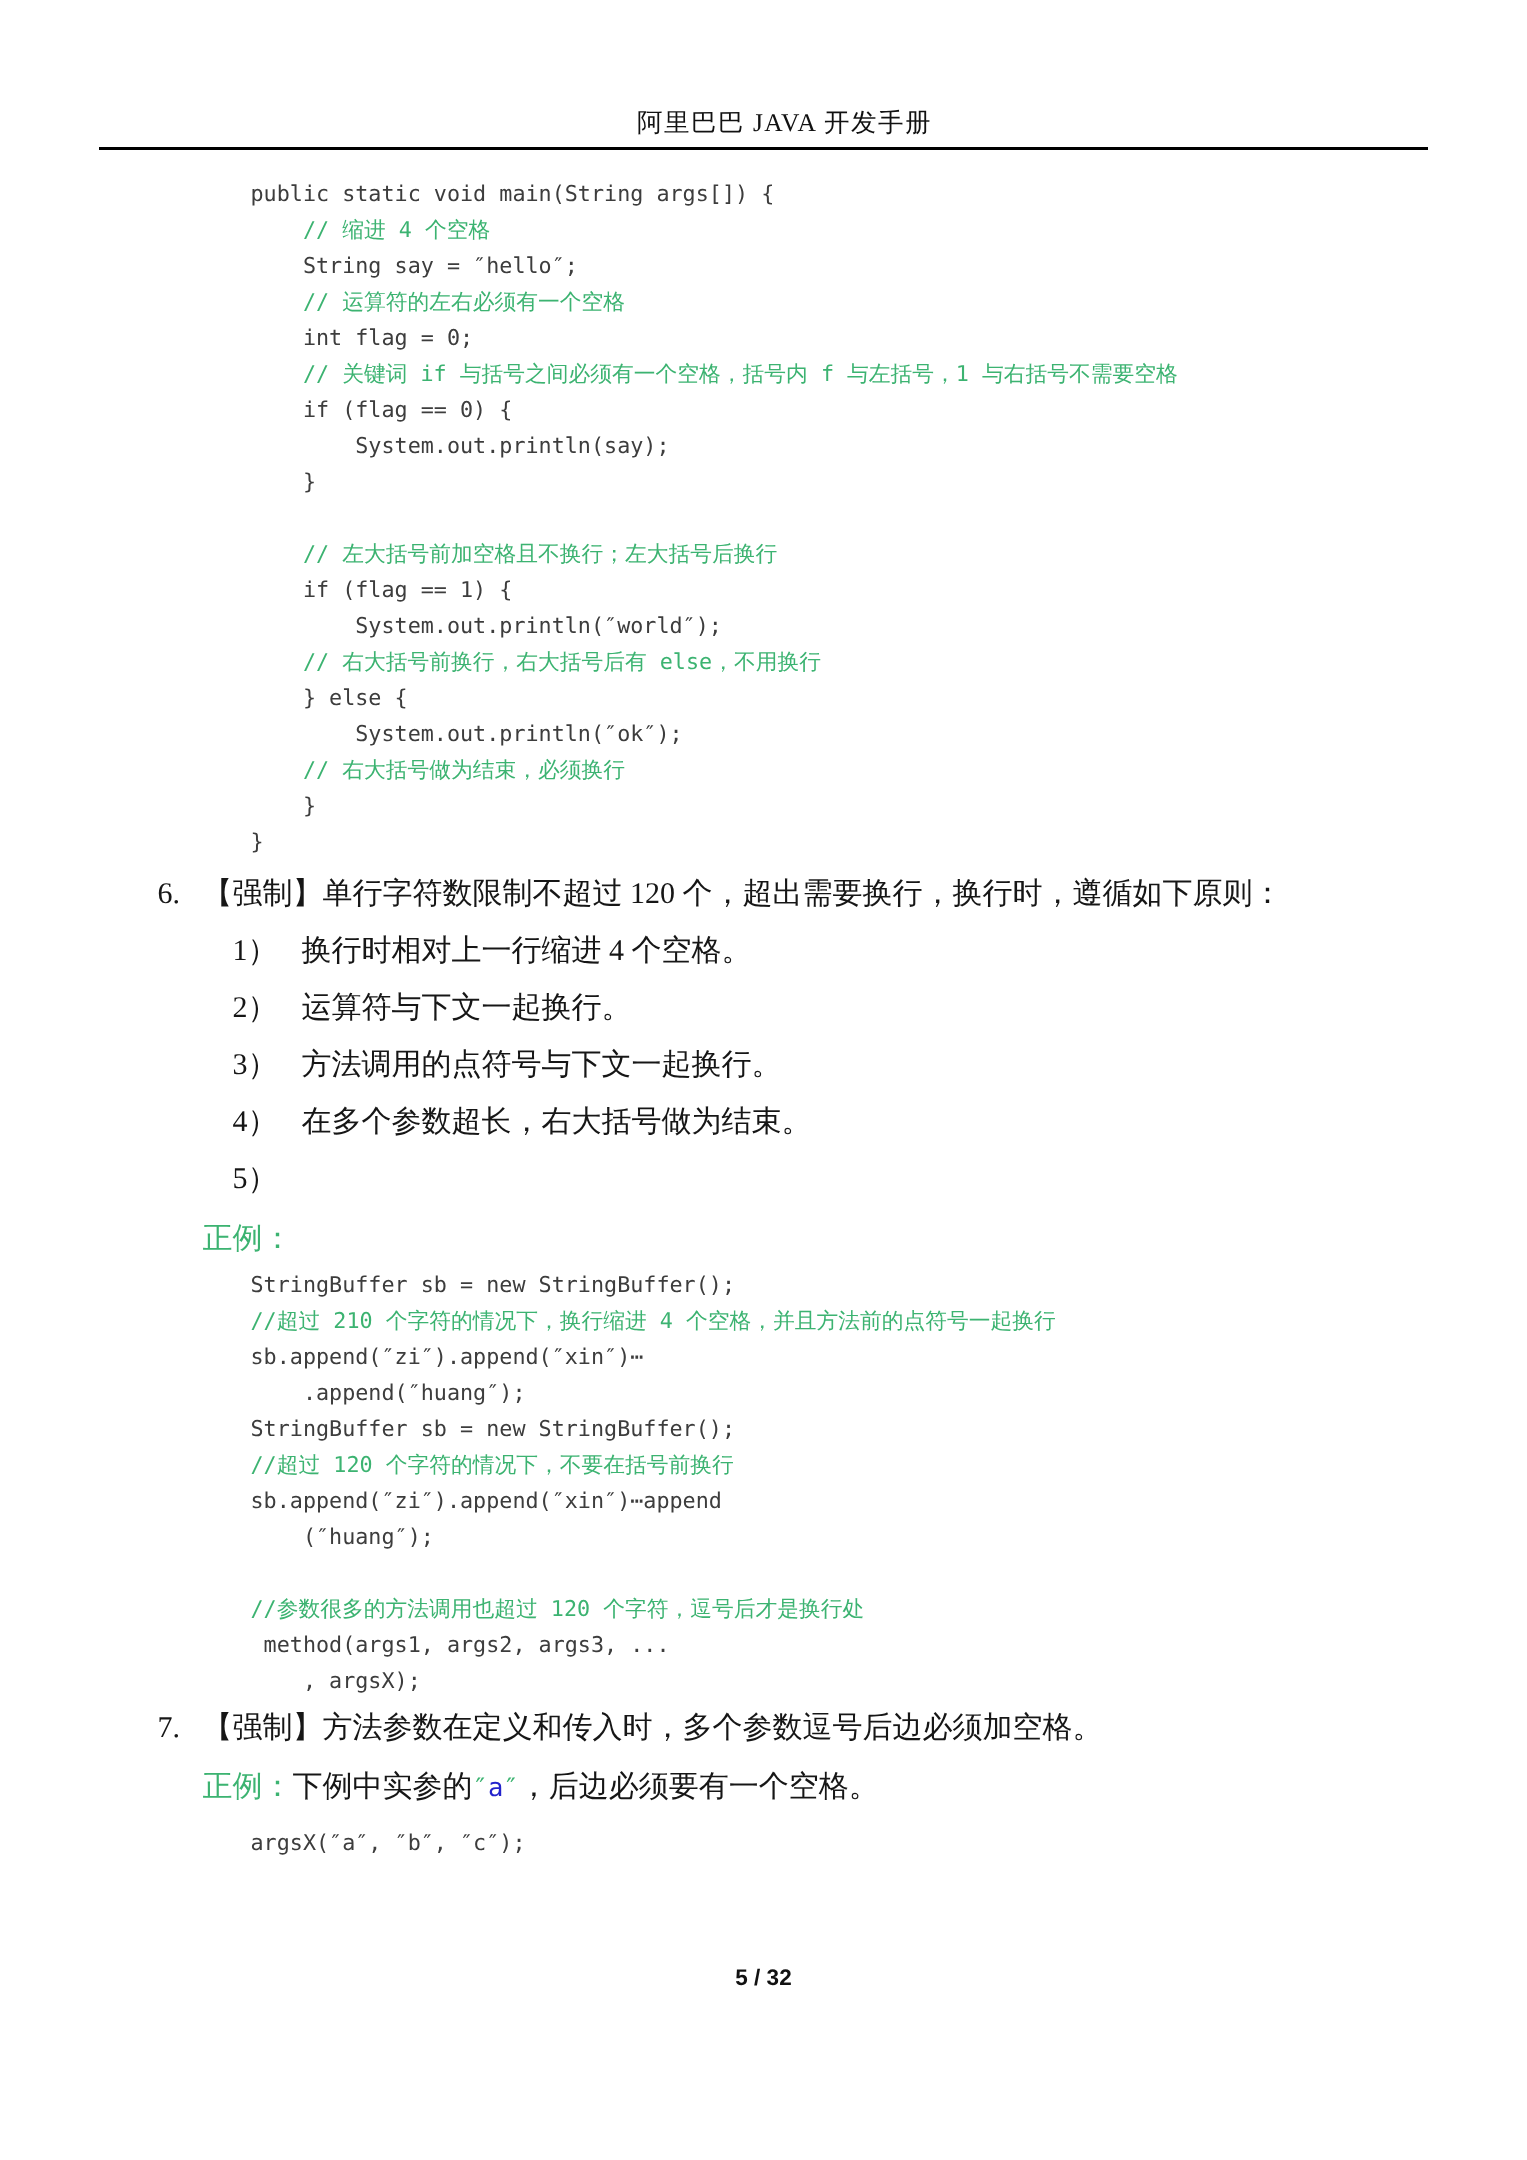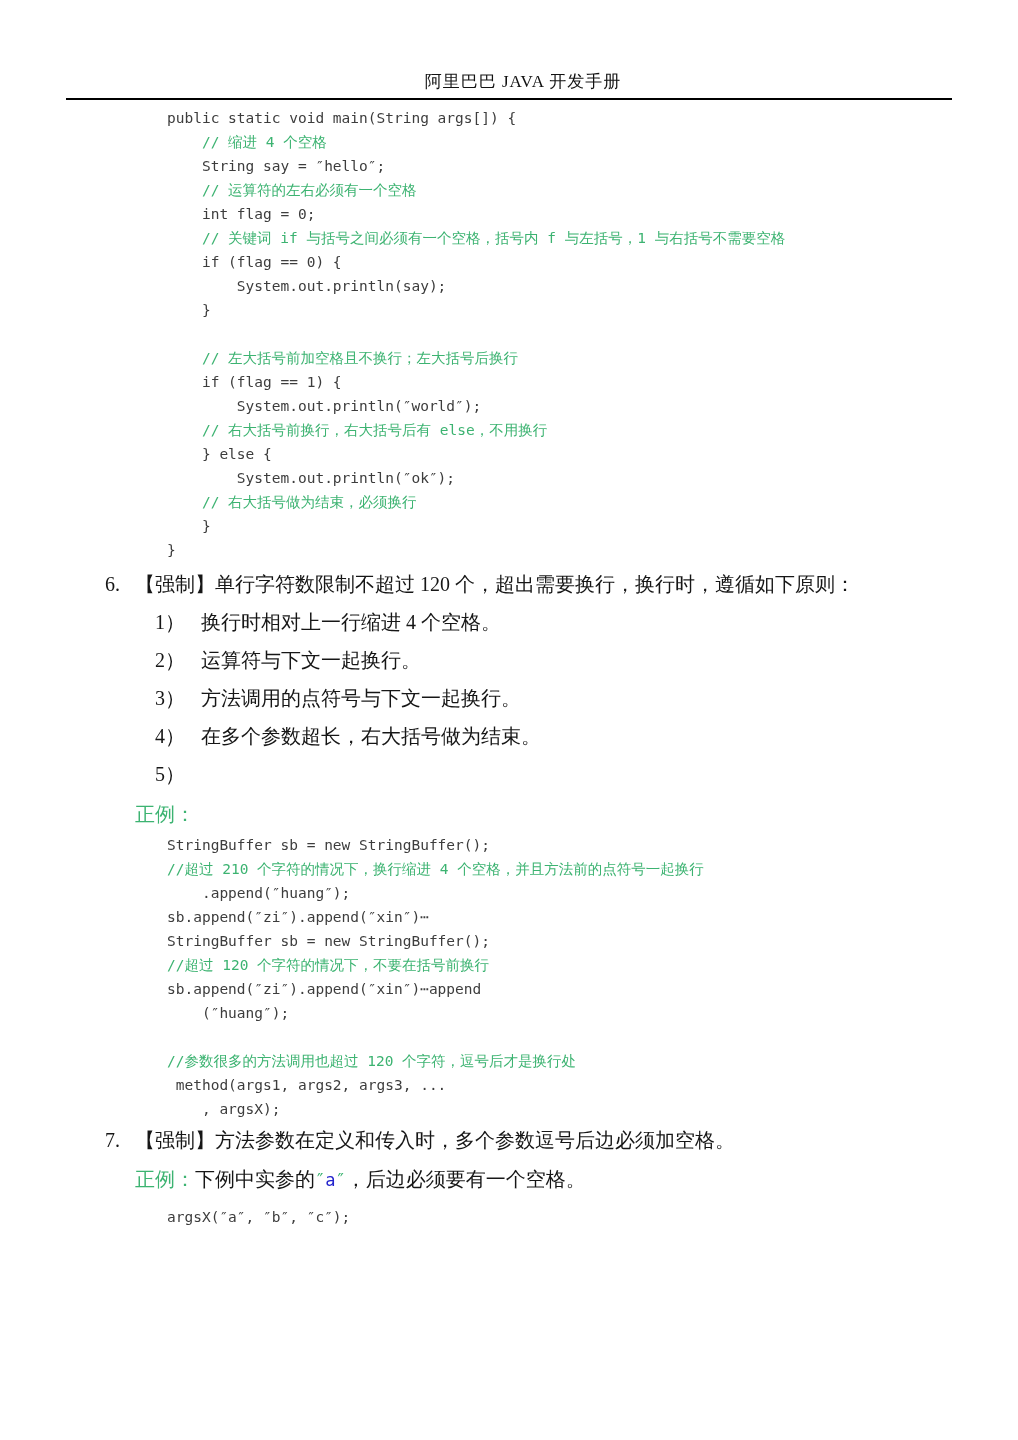--- a/index.html
+++ b/index.html
@@ -30,21 +30,21 @@
 
   
   .codeblock {
     font-family:"DejaVu Sans Mono","Liberation Mono",monospace;
     font-size:14.5px;
     line-height:24px;
     color:var(--code_gray,#3d3d3d);
     white-space:pre;
     margin-left:167px;
   }
-  .cb-main { margin-top:6px; }
+  .cb-main { margin-top:18px; }
   .code-line { height:24px; }
   .code-line.comment { color:var(--comment_green,#3cb371); }
 
   
   .list-item {
     display:flex;
     margin-left:105px;
     font-size:20px;
     line-height:38px;
   }
@@ -128,28 +128,31 @@
       <span class="sub-num">4）</span>
       <span>在多个参数超长，右大括号做为结束。</span>
     </div>
     <div class="sub-item">
       <span class="sub-num">5）</span>
     </div>
   </div>
 
   <div class="section-label green lbl-pos">正例：</div>
 
-  <div class="codeblock cb-pos"><div class="code-line code">StringBuffer sb = new StringBuffer();</div><div class="code-line comment">//超过 210 个字符的情况下，换行缩进 4 个空格，并且方法前的点符号一起换行</div><div class="code-line code">    .append(″huang″);</div><div class="code-line code">sb.append(″zi″).append(″xin″)⋯</div></div>
+  <div class="codeblock cb-pos"><div class="code-line code">StringBuffer sb = new StringBuffer();</div><div class="code-line comment">//超过 210 个字符的情况下，换行缩进 4 个空格，并且方法前的点符号一起换行</div><div class="code-line code">sb.append(″zi″).append(″xin″)⋯</div><div class="code-line code">    .append(″huang″);</div></div>
 
 
   <div class="codeblock"><div class="code-line code">StringBuffer sb = new StringBuffer();</div><div class="code-line comment">//超过 120 个字符的情况下，不要在括号前换行</div><div class="code-line code">sb.append(″zi″).append(″xin″)⋯append</div><div class="code-line code">    (″huang″);</div><div class="code-line blank">&nbsp;</div><div class="code-line comment">//参数很多的方法调用也超过 120 个字符，逗号后才是换行处</div><div class="code-line code"> method(args1, args2, args3, ...</div><div class="code-line code">    , argsX);</div></div>
 
   <div class="list-item item7">
     <span class="item-num">7.</span>
     <span class="item-text">【强制】方法参数在定义和传入时，多个参数逗号后边必须加空格。</span>
   </div>
 
   <div class="example-line"><span class="seg-green">正例：</span><span class="seg-body">下例中实参的</span><span class="seg-green qmark">″</span><span class="seg-blue">a</span><span class="seg-green qmark">″</span><span class="seg-body">，后边必须要有一个空格。</span></div>
 
   <div class="codeblock cb-last"><div class="code-line code">argsX(″a″, ″b″, ″c″);</div></div>
 
+  <div class="footer">
+    <span>5 / 32</span>
+  </div>
 
 </div>
 
 </body></html>

